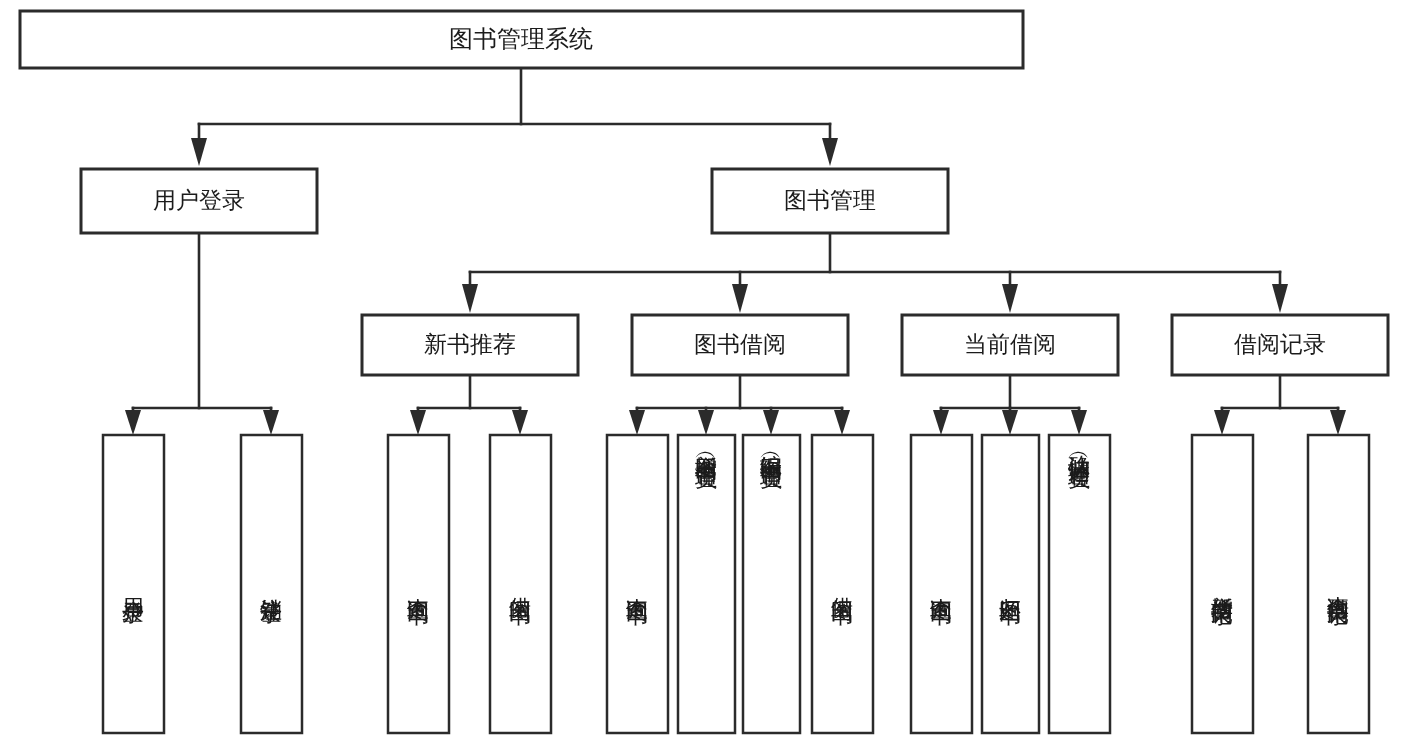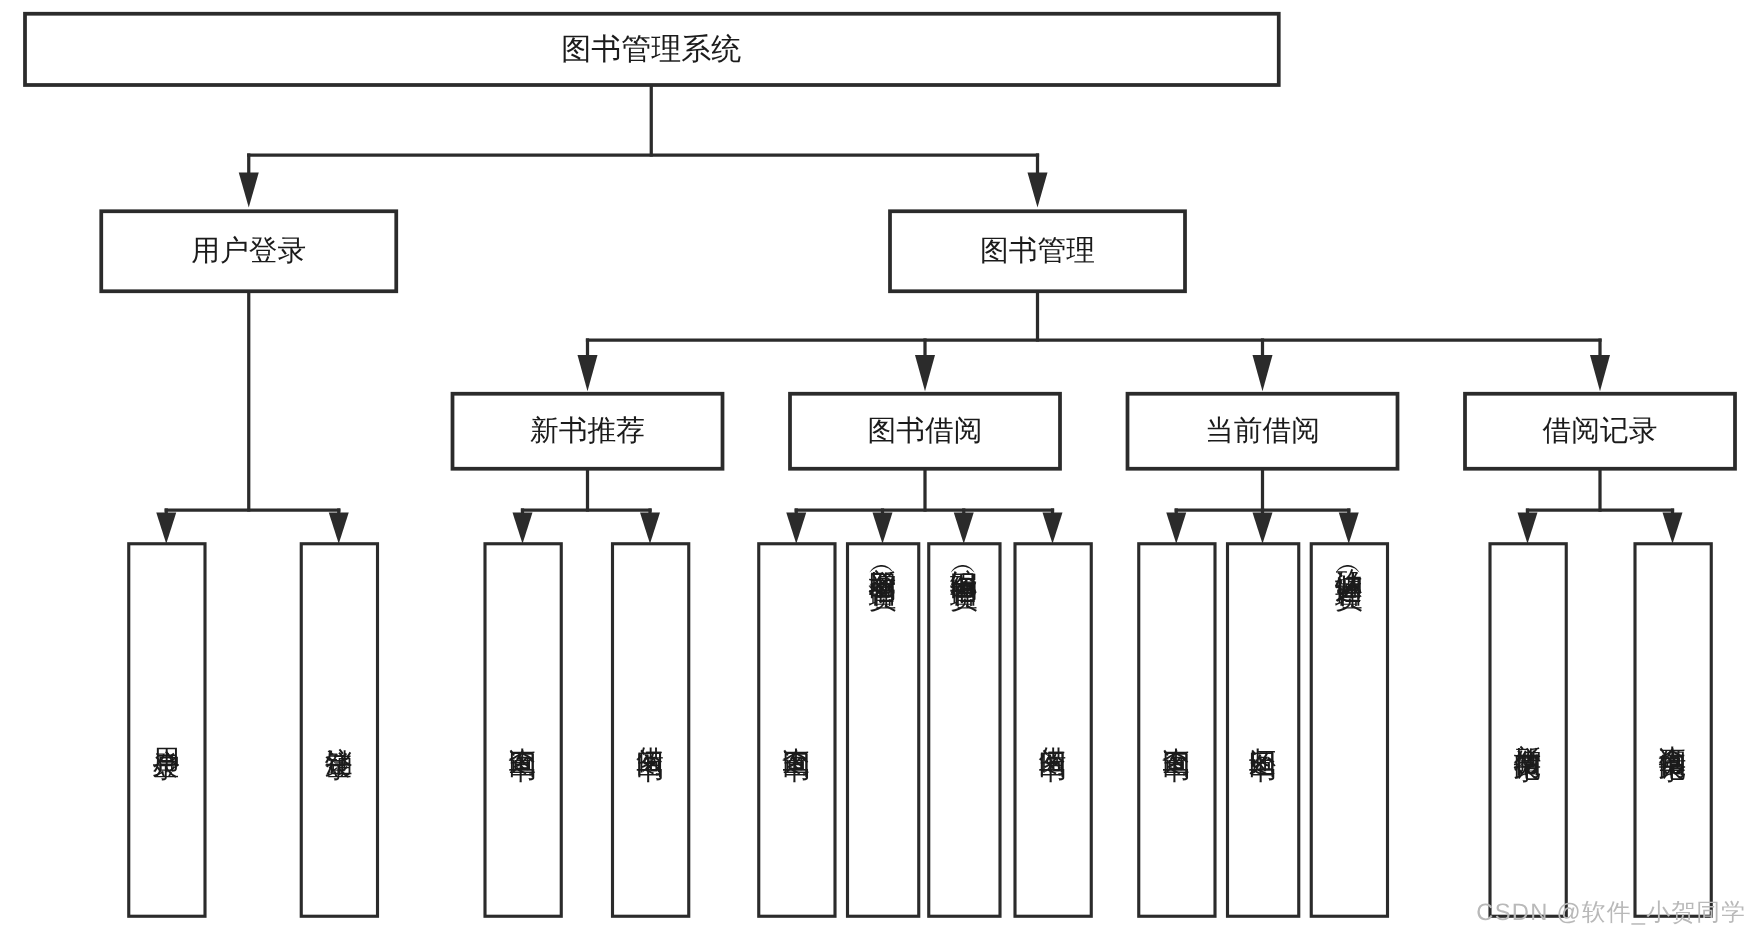--- a/index.html
+++ b/index.html
@@ -275,15 +275,14 @@
     <span class="leaf-label">确认归还（管理员）</span>
   </div>
 
   <div class="leaf-label-wrap" style="left:1192px; top:435px; width:61px; height:298px;">
     <span class="leaf-label">新增借阅记录</span>
   </div>
   <div class="leaf-label-wrap" style="left:1308px; top:435px; width:61px; height:298px;">
     <span class="leaf-label">查询借阅记录</span>
   </div>
 
-  <div class="watermark">CSDN @软件_小贺同学</div>
 
 </div>
 
 </body></html>

